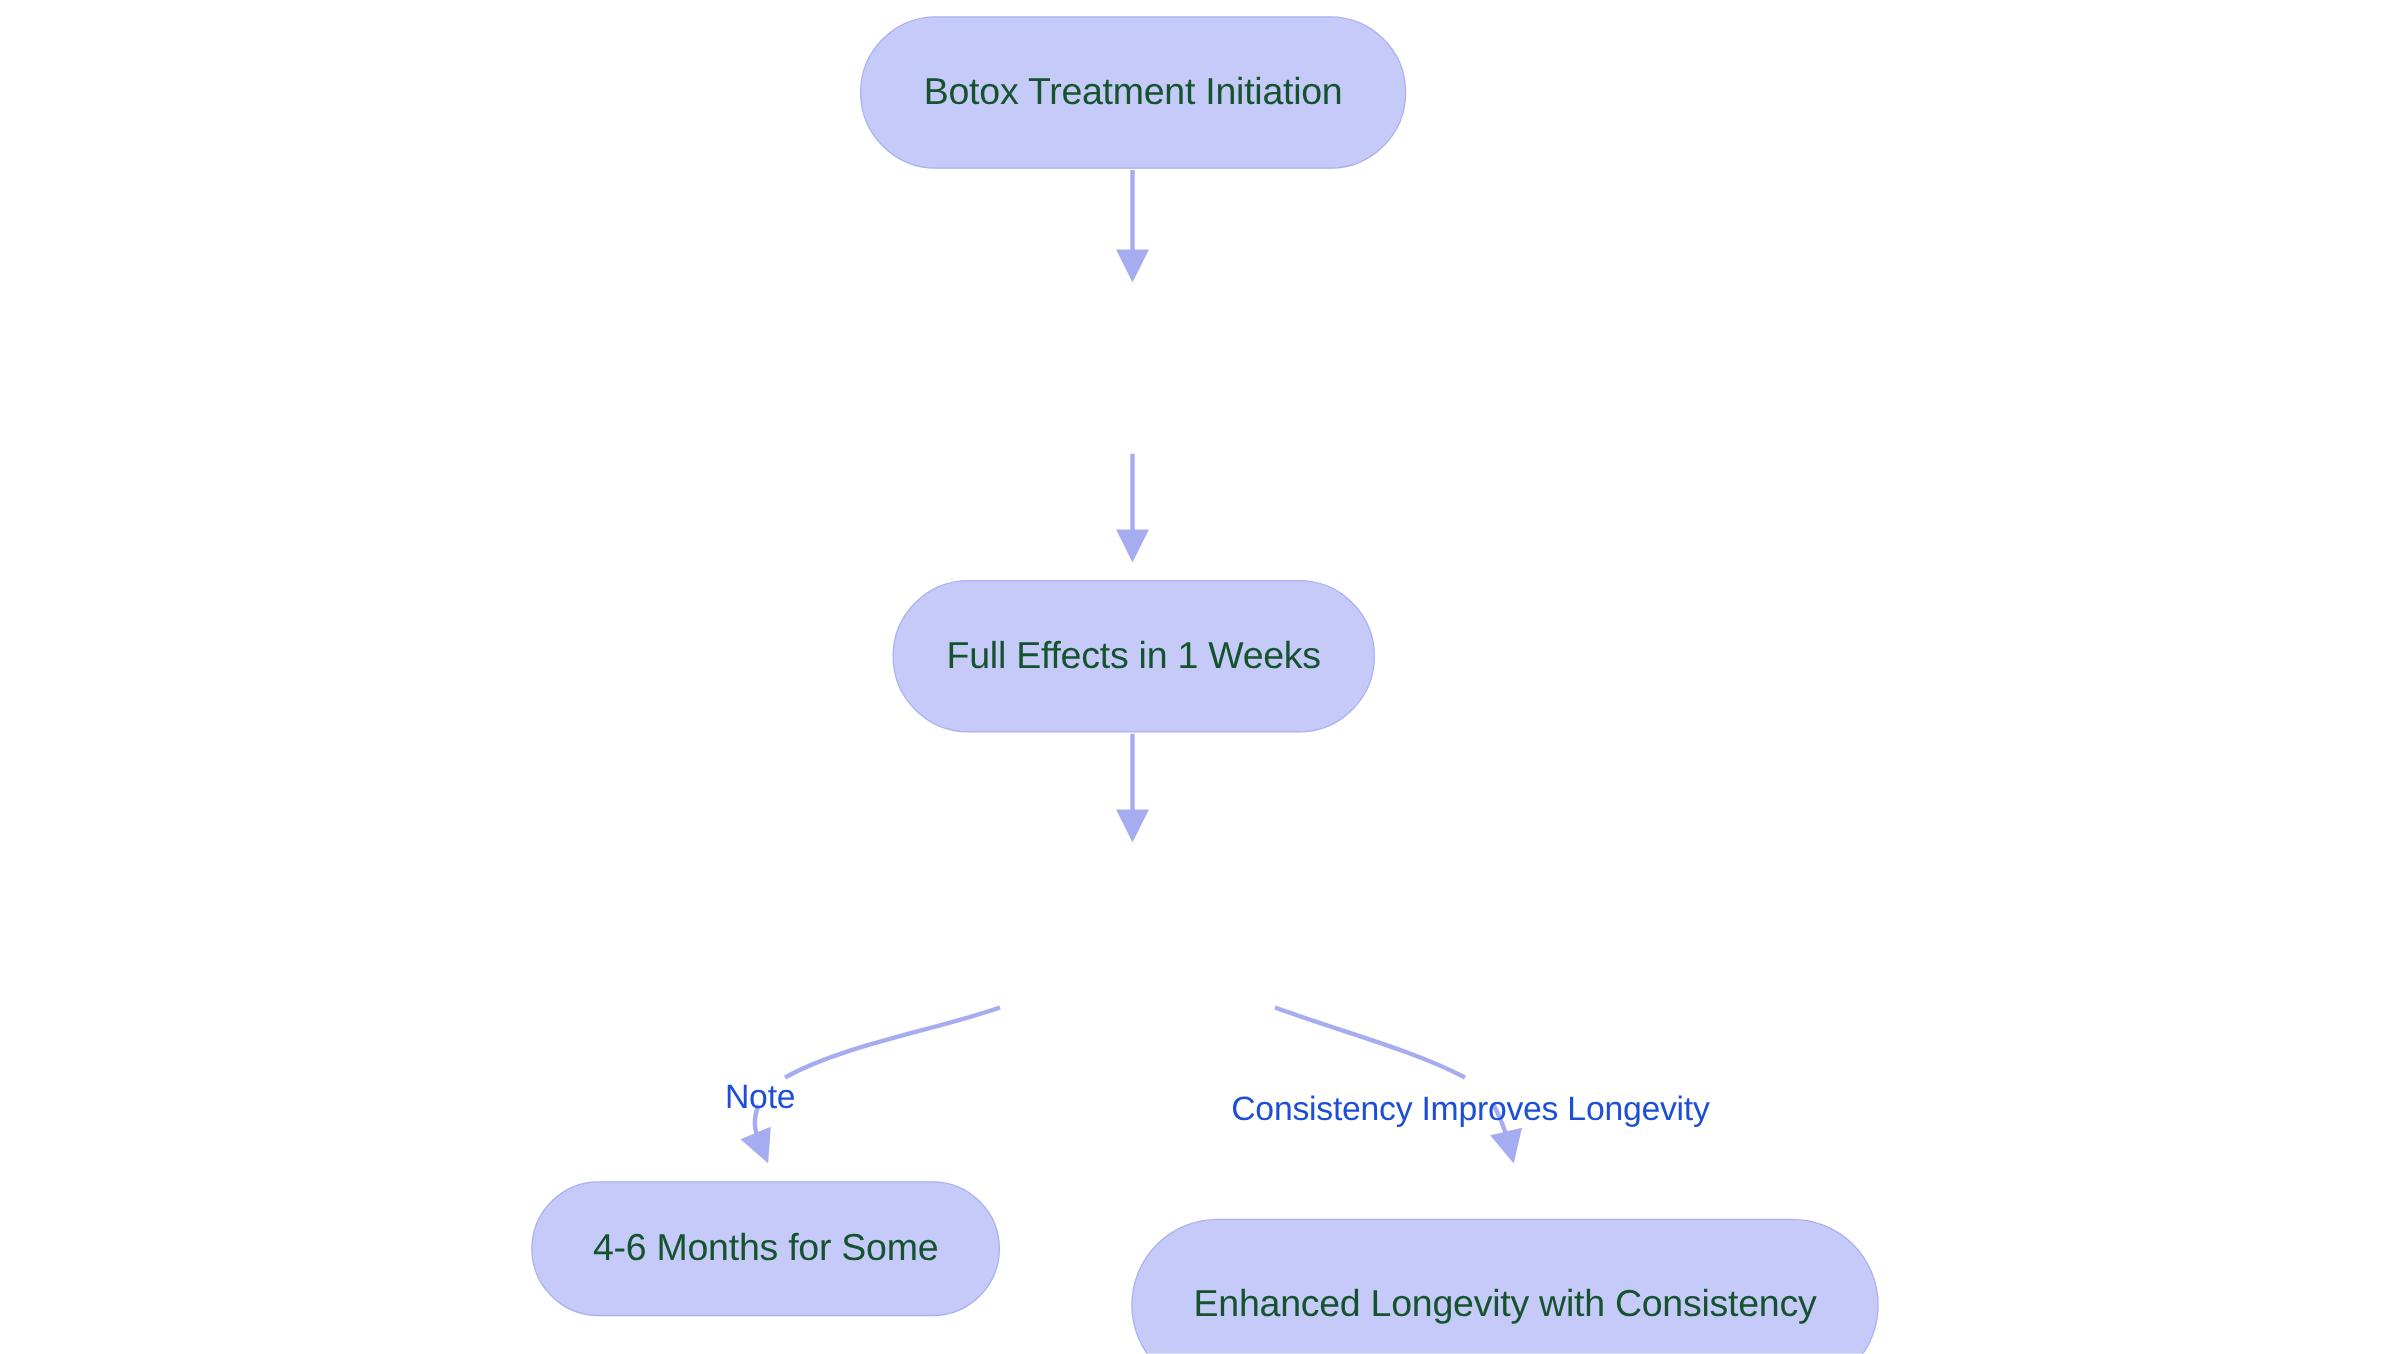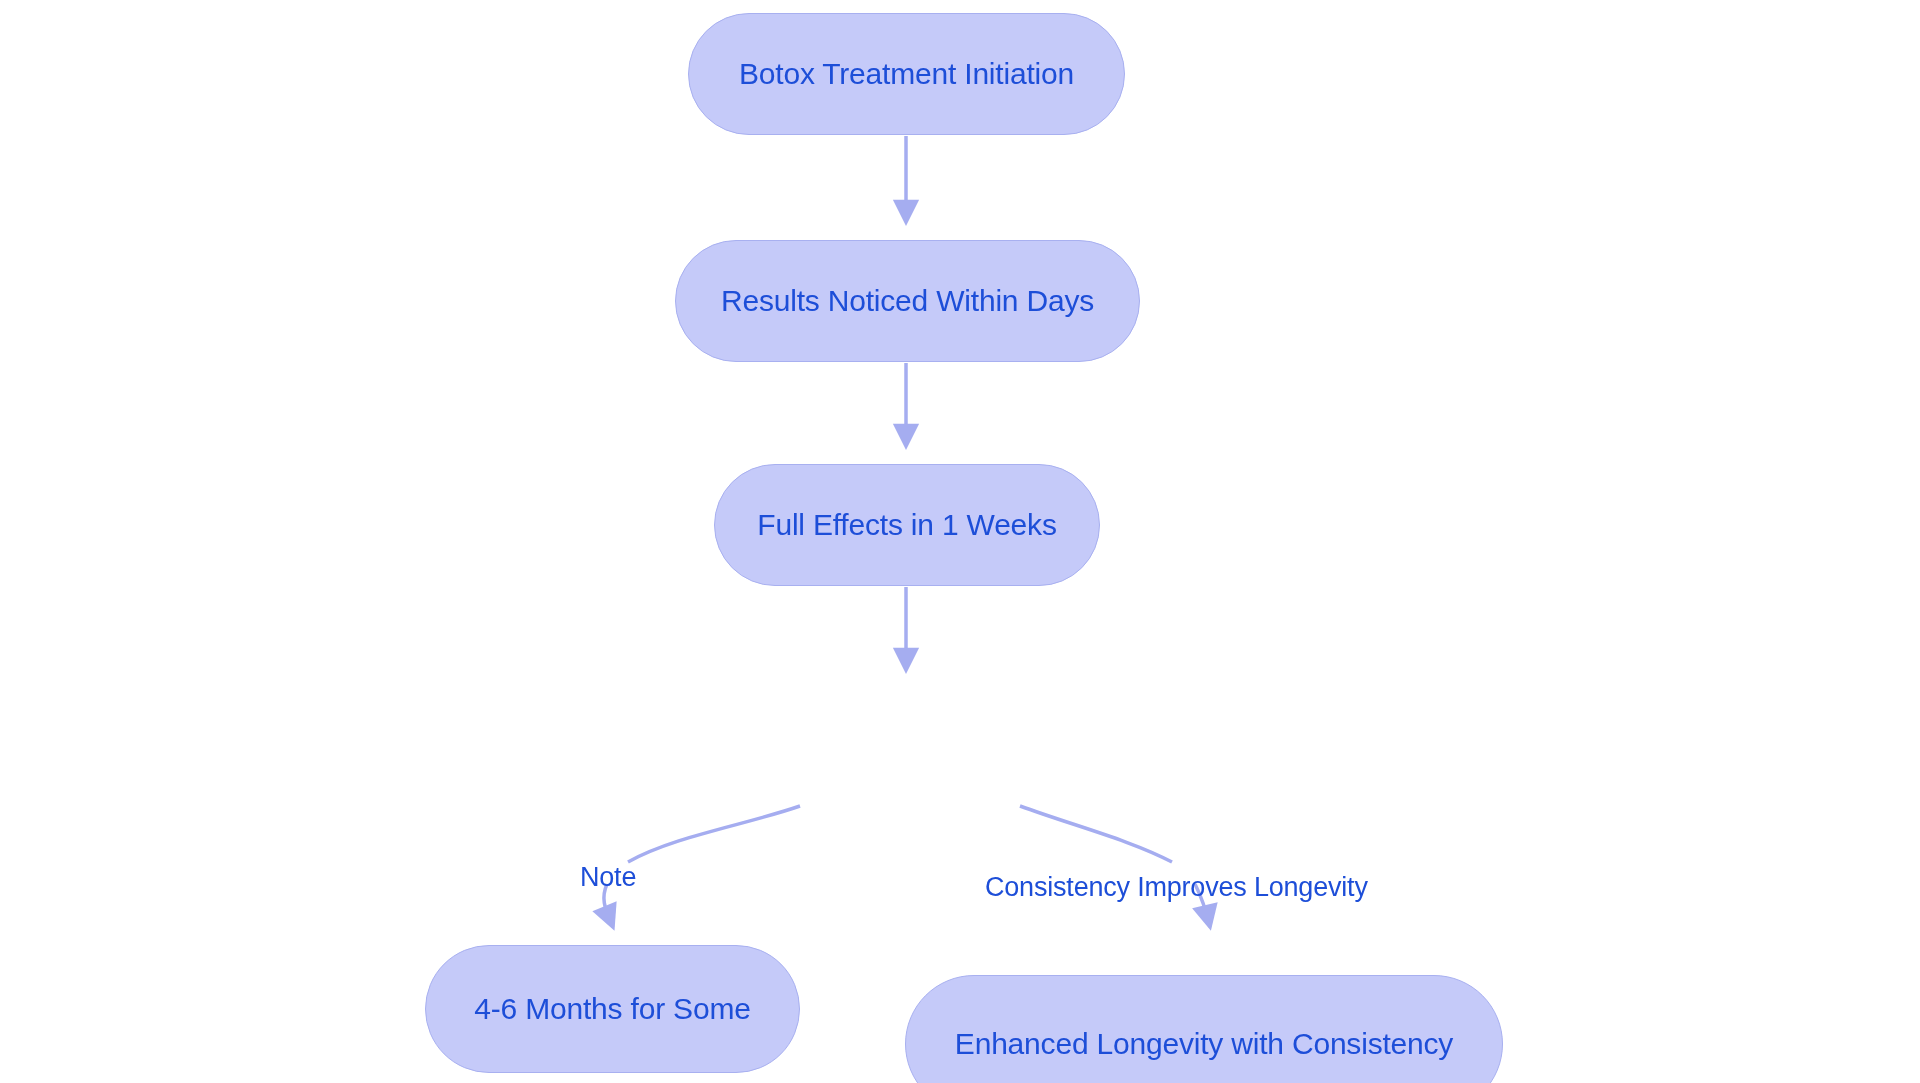--- a/index.html
+++ b/index.html
@@ -36,21 +36,21 @@
     border: 1.6px solid #a8b0f0;
     border-radius: 999px;
     color: #2b2bd4;
     font-size: 30px;
     font-weight: 400;
     letter-spacing: -0.2px;
     white-space: nowrap;
     font-family: "Liberation Sans", sans-serif;
   }
   .node-label {
-    color: #1d4ed8;
+    color: #14532d;
     line-height: 1;
     padding: 0 10px;
   }
   .edge-label {
     position: absolute;
     color: #1d4ed8;
     font-size: 27px;
     font-family: "Liberation Sans", sans-serif;
     white-space: nowrap;
     letter-spacing: -0.2px;
@@ -80,30 +80,27 @@
     <path d="M 607 884 C 600 900, 606 910, 613 927" fill="none" stroke="#a5adf0" stroke-width="3.5" marker-end="url(#arrowhead)"></path>
 
     <path d="M 1020 806 C 1075 826, 1130 840, 1172 862" fill="none" stroke="#a5adf0" stroke-width="3.5"></path>
     <path d="M 1195 884 C 1203 900, 1206 910, 1210 927" fill="none" stroke="#a5adf0" stroke-width="3.5" marker-end="url(#arrowhead)"></path>
   </svg>
 
   <div class="node" style="left:688px; top:13px; width:437px; height:122px;">
     <span class="node-label">Botox Treatment Initiation</span>
   </div>
 
-  <div class="node" style="left:675px; top:240px; width:465px; height:122px;">
-    <span class="node-label">Results Noticed Within Days</span>
-  </div>
 
   <div class="node" style="left:714px; top:464px; width:386px; height:122px;">
     <span class="node-label">Full Effects in 1 Weeks</span>
   </div>
 
 
-  <div class="node" style="left:425px; top:945px; width:375px; height:128px;">
+  <div class="node" style="left:425px; top:945px; width:375px; height:108px;">
     <span class="node-label">4-6 Months for Some</span>
   </div>
 
   <div class="node" style="left:905px; top:975px; width:598px; height:138px;">
     <span class="node-label">Enhanced Longevity with Consistency</span>
   </div>
 
   <div class="edge-label" style="left:580px; top:864px;">Note</div>
 
   <div class="edge-label" style="left:985px; top:874px;">Consistency Improves Longevity</div>

